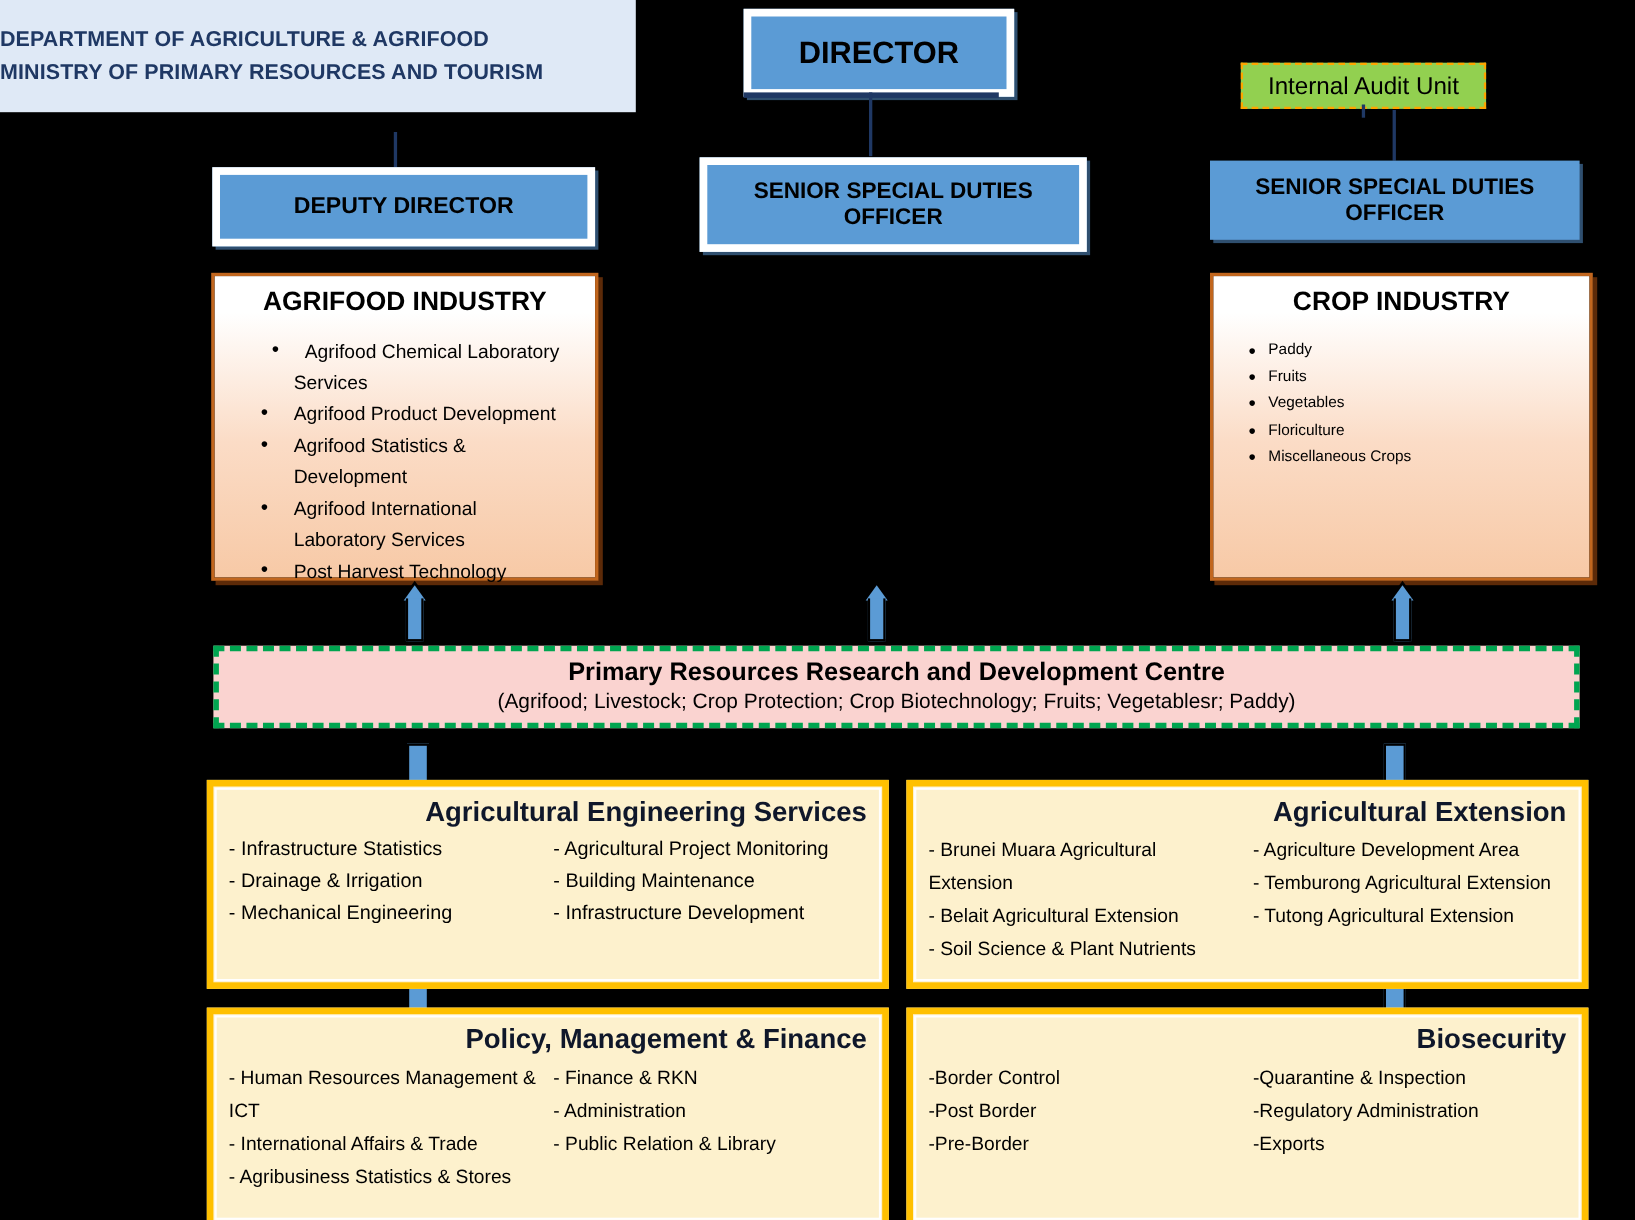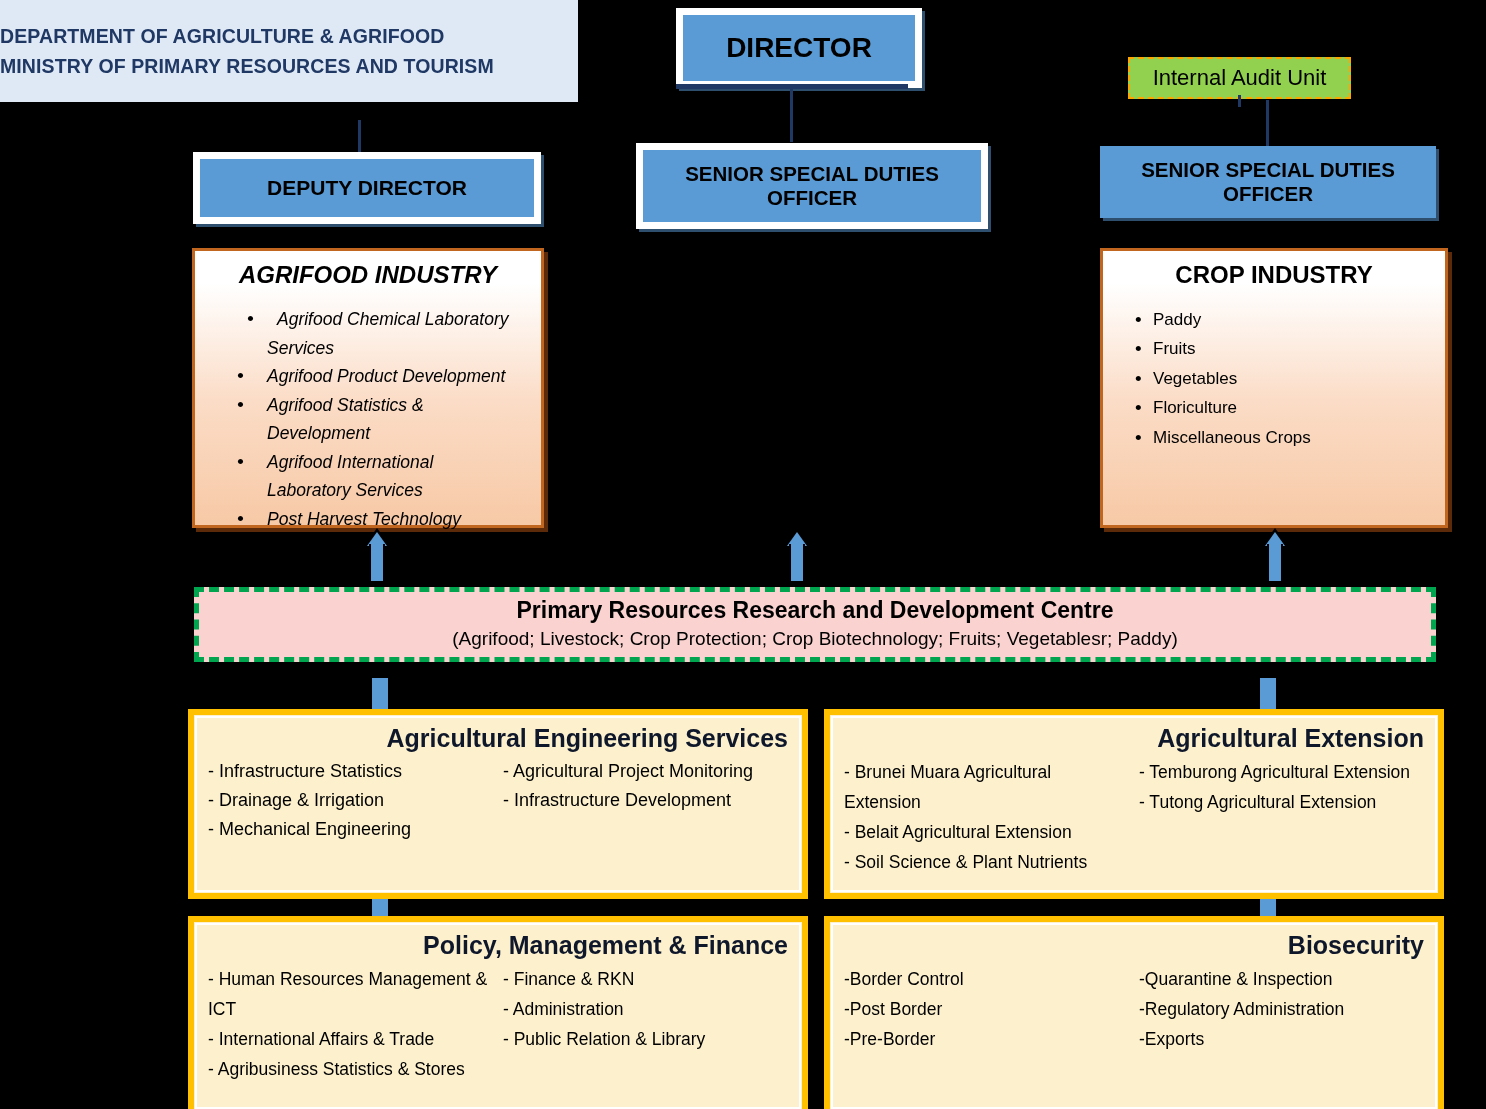--- a/index.html
+++ b/index.html
@@ -123,33 +123,33 @@
     line-height: 1.52;
     padding-left: 26px;
   }
   .industry-list li::before {
     content: "\2022";
     position: absolute;
     left: 4px; top: -1px;
     font-size: 19px;
   }
 
-  #agrifood-panel { left: 192px; top: 248px; width: 352px; height: 280px; font-style: italic; }
+  #agrifood-panel { left: 192px; top: 248px; width: 352px; height: 280px; }
   #agrifood-panel .industry-list li { padding-left: 44px; font-size: 17.5px; line-height: 1.63; }
   #agrifood-panel .industry-list li::before { left: 14px; }
   #agrifood-panel .industry-list li.indented { text-indent: 10px; }
 
   #livestock-panel { left: 636px; top: 240px; width: 352px; height: 288px; }
   #livestock-panel .industry-title { font-size: 23px; }
   #livestock-panel .industry-list li { font-size: 19.5px; line-height: 1.59; padding-left: 22px; }
   #livestock-panel .industry-list li::before { left: 2px; }
   #livestock-panel .industry-list li.indented { text-indent: 8px; }
 
   #crop-panel { left: 1100px; top: 248px; width: 348px; height: 280px; }
-  #crop-panel .industry-list li { font-size: 17px; line-height: 1.73; padding-left: 22px; }
+  #crop-panel .industry-list li { font-size: 14px; line-height: 1.73; padding-left: 22px; }
   #crop-panel .industry-list li::before { left: 4px; }
 
   
   #rnd-centre {
     position: absolute;
     left: 194px; top: 587px;
     width: 1242px; height: 75px;
     background: #fad3d0;
     border: 5px dashed #00a550;
     box-sizing: border-box;
@@ -333,34 +333,36 @@
   <div class="service-panel" id="agri-eng-panel">
     <div class="service-title">Agricultural Engineering Services</div>
     <div class="service-cols">
       <div class="service-col">
         <div>- Infrastructure Statistics</div>
         <div>- Drainage &amp; Irrigation</div>
         <div>- Mechanical Engineering</div>
       </div>
       <div class="service-col">
         <div>- Agricultural Project Monitoring</div>
+        <div>- Building Maintenance</div>
         <div>- Infrastructure Development</div>
       </div>
     </div>
   </div>
 
   <div class="service-panel" id="agri-ext-panel">
     <div class="service-title">Agricultural Extension</div>
     <div class="service-cols">
       <div class="service-col">
         <div>- Brunei Muara Agricultural Extension</div>
         <div>- Belait Agricultural Extension</div>
         <div>- Soil Science &amp; Plant Nutrients</div>
       </div>
       <div class="service-col">
+        <div>- Agriculture Development Area</div>
         <div>- Temburong Agricultural Extension</div>
         <div>- Tutong Agricultural Extension</div>
       </div>
     </div>
   </div>
 
   <div class="service-panel" id="policy-panel">
     <div class="service-title">Policy, Management &amp; Finance</div>
     <div class="service-cols">
       <div class="service-col">

